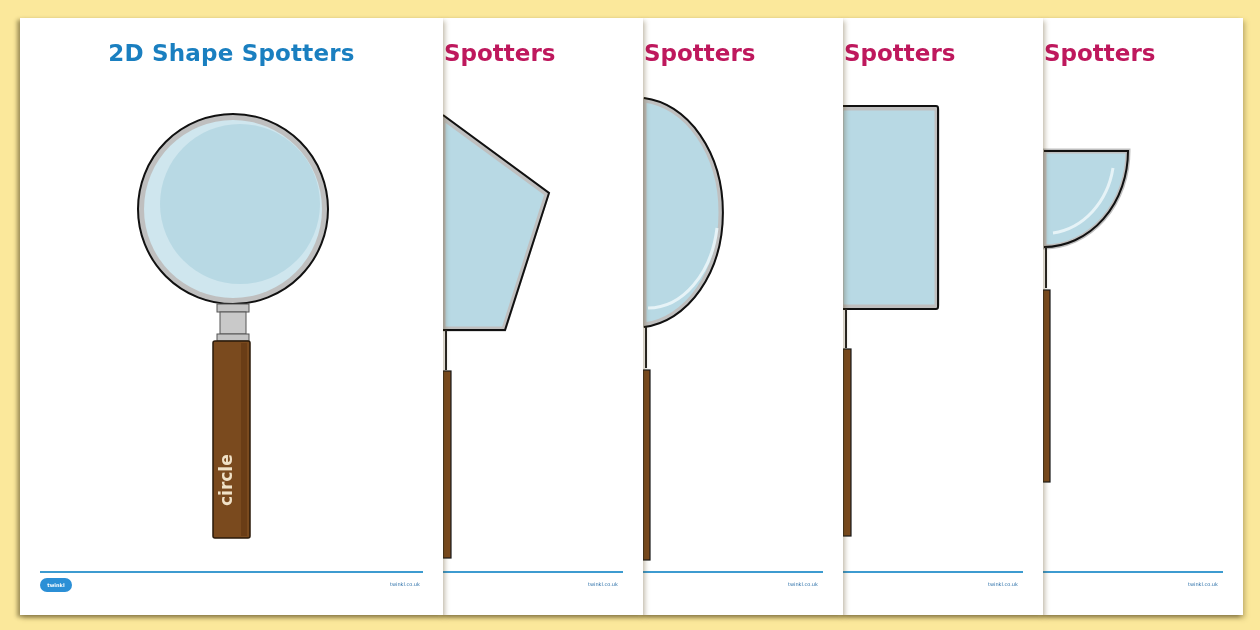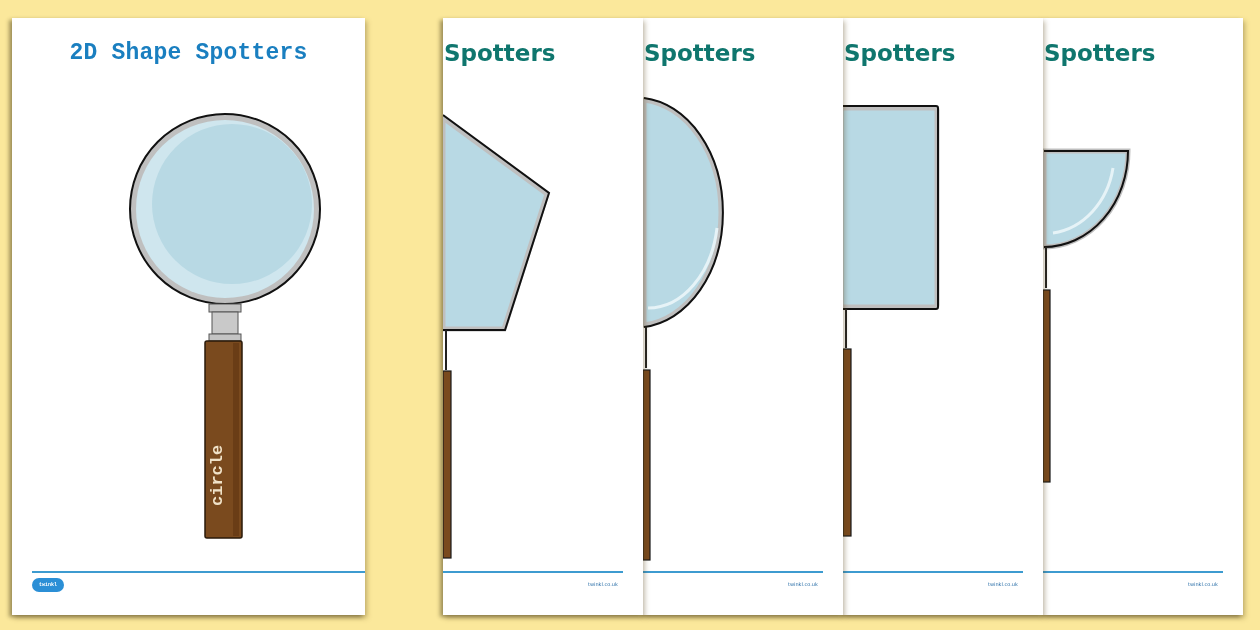--- a/index.html
+++ b/index.html
@@ -15,21 +15,21 @@
     box-shadow: -3px 2px 4px rgba(60,50,20,0.45), 2px 3px 5px rgba(90,70,20,0.35);
     overflow: hidden;
   }
   .page .title {
     position: absolute; top: 22px; left: 0; width: 100%;
     text-align: center; color: #1a7fc0;
     font-size: 23px; font-weight: bold; letter-spacing: 0.2px;
   }
   .page .title-clip {
     position: absolute; top: 22px; left: 1px;
-    color: #0f766e; font-size: 23px; font-weight: bold; white-space: nowrap;
+    color: #be185d; font-size: 23px; font-weight: bold; white-space: nowrap;
   }
   .page .footer-line {
     position: absolute; top: 553px; height: 2px; background: #3d9bd0;
   }
   .page .footer-url {
     position: absolute; top: 563px; font-size: 5px; color: #2a6fa8; white-space: nowrap;
   }
   .logo {
     position: absolute; left: 20px; top: 560px; width: 32px; height: 14px;
     background: #2b8fd6; border-radius: 8px;
@@ -83,21 +83,21 @@
   <svg width="200" height="597">
     <polygon points="0,100 104,176 61,311 0,311" fill="#b8d9e4" stroke="#bfbfbf" stroke-width="5"></polygon>
     <polyline points="0,97 106,175 62,312 0,312" fill="none" stroke="#111" stroke-width="2"></polyline>
     <line x1="3" y1="312" x2="3" y2="352" stroke="#222" stroke-width="2"></line>
     <rect x="0" y="353" width="8" height="187" fill="#7a4a1e" stroke="#1a1a1a" stroke-width="1.2"></rect>
   </svg>
   <div class="footer-line" style="left:0; width:180px;"></div>
   <div class="footer-url" style="left:145px;">twinkl.co.uk</div>
 </div>
 
-<div class="page" style="left:12px; width:353px;font-family:Liberation Mono, monospace;">
+<div class="page" style="left:20px; width:423px;">
   <div class="title">2D Shape Spotters</div>
   <svg width="423" height="597">
 
     <circle cx="213" cy="191" r="95" fill="#bfbfbf" stroke="#111" stroke-width="2"></circle>
     <circle cx="213" cy="191" r="89" fill="#cfe6ee"></circle>
     <circle cx="220" cy="186" r="80" fill="#b8d9e4"></circle>
 
     <rect x="197" y="286" width="32" height="8" fill="#c4c4c4" stroke="#555" stroke-width="1"></rect>
     <rect x="200" y="294" width="26" height="22" fill="#c9c9c9" stroke="#555" stroke-width="1"></rect>
     <rect x="197" y="316" width="32" height="7" fill="#c4c4c4" stroke="#555" stroke-width="1"></rect>

